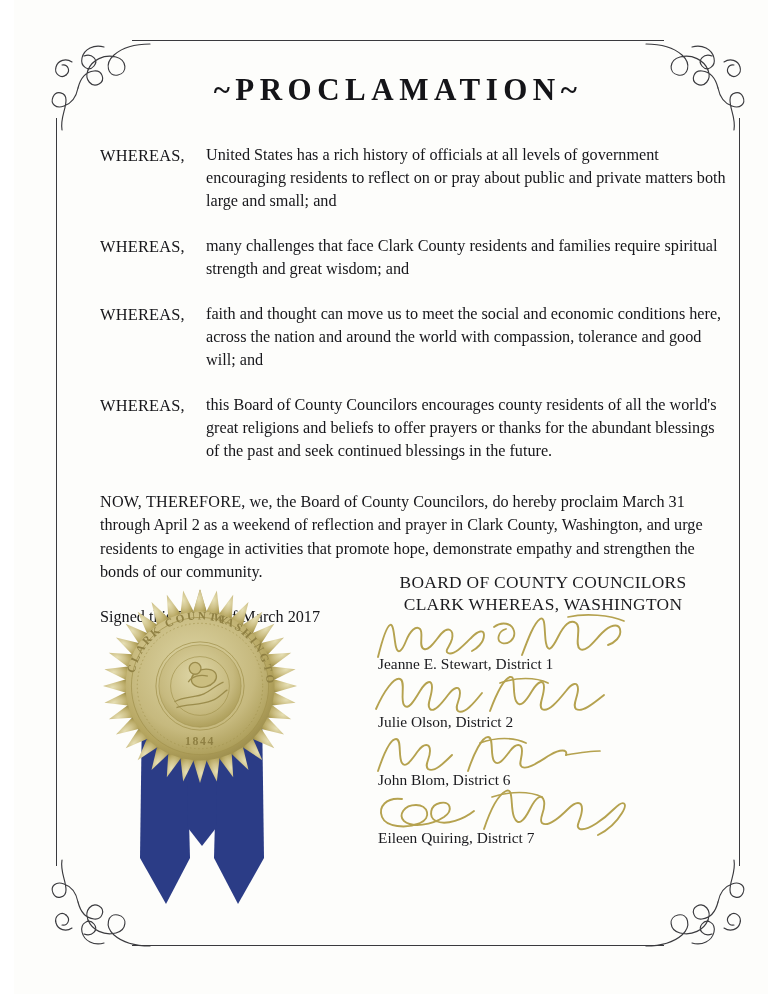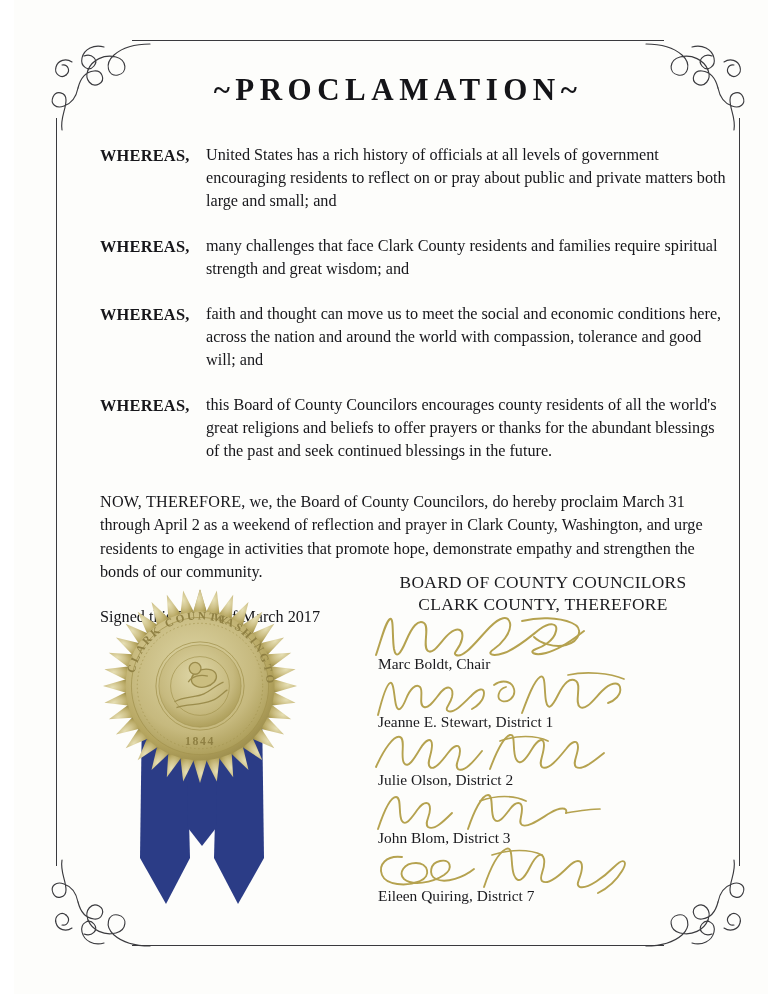--- a/index.html
+++ b/index.html
@@ -65,21 +65,21 @@
     padding-left: 106px;
     margin-bottom: 22px;
     font-size: 16.2px;
     line-height: 1.42;
     text-align: left;
   }
   .clause .lead {
     position: absolute;
     left: 0;
     top: 0;
-    font-weight: 700;
+    font-weight: 400;
     font-size: 16.4px;
     letter-spacing: 0.2px;
   }
   .final {
     margin-top: 28px;
     font-size: 16.2px;
     line-height: 1.45;
   }
   .final .lead {
     font-weight: 400;
@@ -426,31 +426,22 @@
         </g>
         <g fill="#8f8043" font-family="'Liberation Serif', serif" font-size="12" letter-spacing="1.6" font-weight="700">
           <text x="100" y="160" text-anchor="middle" id="sealYearText">1844</text>
         </g>
       </svg>
     </div>
   </div>
 
   <div class="sig-block">
     <div class="sig-heading">BOARD OF COUNTY COUNCILORS</div>
-    <div class="sig-heading">CLARK COUNTY, THEREFORE</div>
-
-    <div class="sig-entry">
-      <div class="sig-mark">
-        <svg viewBox="0 0 270 52">
-          <path d="M4 44 C10 26 14 10 18 8 C22 6 20 26 22 38 C24 48 28 44 34 30 C40 16 46 8 52 12 C58 16 50 36 56 40 C62 44 70 28 78 22 C86 16 92 18 90 28 C88 38 80 42 84 44 C92 48 106 28 118 16 C128 6 136 4 138 12 C140 22 128 34 122 38 C114 43 120 46 132 42 C146 37 160 24 168 18 C178 11 186 12 184 20 C182 30 170 36 164 38 C156 41 162 45 174 42 C190 38 204 26 212 20" stroke-width="2"></path>
-          <path d="M150 10 C166 6 186 6 200 12 C212 17 208 30 194 34 C182 37 168 32 162 26" stroke-width="1.9"></path>
-        </svg>
-      </div>
-      <div class="sig-name">Marc Boldt, Chair</div>
-    </div>
+    <div class="sig-heading">CLARK WHEREAS, WASHINGTON</div>
+
 
     <div class="sig-entry">
       <div class="sig-mark">
         <svg viewBox="0 0 270 52">
           <path d="M6 46 C10 30 14 16 18 14 C22 12 22 28 24 36 C26 44 30 40 34 30 C38 20 44 14 48 18 C52 22 46 36 52 38 C58 40 64 28 70 22 C76 16 82 18 80 28 C78 36 72 40 76 42 C82 45 92 34 100 26 C106 20 112 18 112 24 C112 32 104 38 100 40" stroke-width="1.9"></path>
           <path d="M122 16 C130 10 140 12 142 20 C144 28 136 34 130 32 C124 30 126 20 134 18" stroke-width="1.8"></path>
           <path d="M150 44 C156 28 162 12 168 8 C174 4 172 22 174 32 C176 42 180 38 186 26 C192 14 198 8 204 12 C210 16 202 34 208 38 C214 42 222 30 230 22 C238 14 246 12 248 18 C250 26 242 32 236 34" stroke-width="1.9"></path>
           <path d="M196 6 C214 2 238 4 252 10" stroke-width="1.7"></path>
         </svg>
       </div>
@@ -470,21 +461,21 @@
 
     <div class="sig-entry">
       <div class="sig-mark">
         <svg viewBox="0 0 270 52">
           <path d="M6 44 C12 26 18 12 24 12 C30 12 26 30 30 36 C34 42 40 32 46 24 C52 16 58 16 58 24 C58 32 52 38 56 42 C62 46 72 36 80 28" stroke-width="1.9"></path>
           <path d="M96 44 C102 26 110 10 116 10 C122 10 118 28 122 34 C126 40 132 32 138 24 C144 16 150 16 150 24 C150 32 146 38 150 40 C156 43 168 34 178 28 C188 22 196 22 194 28" stroke-width="1.9"></path>
           <path d="M108 16 C124 10 142 10 154 16" stroke-width="1.7"></path>
           <path d="M194 28 C206 26 218 24 228 24" stroke-width="1.7"></path>
         </svg>
       </div>
-      <div class="sig-name">John Blom, District 3</div>
+      <div class="sig-name">John Blom, District 6</div>
     </div>
 
     <div class="sig-entry">
       <div class="sig-mark">
         <svg viewBox="0 0 270 52">
           <path d="M30 14 C14 12 6 22 10 32 C14 42 34 44 48 38 C60 33 56 20 44 20 C32 20 26 30 32 36 C40 43 60 40 72 32 C82 25 78 16 68 18 C58 20 56 32 64 36 C74 41 92 34 102 26" stroke-width="1.9"></path>
           <path d="M112 44 C118 26 126 10 134 6 C142 2 138 22 142 32 C146 42 152 36 158 24 C164 12 170 8 172 16 C174 26 166 34 170 38 C176 43 188 32 196 24 C204 16 210 16 210 24 C210 34 202 42 208 44 C216 46 232 34 242 24 C252 14 256 18 250 28 C244 38 234 46 226 50" stroke-width="1.9"></path>
           <path d="M120 12 C138 6 158 6 170 12" stroke-width="1.7"></path>
         </svg>
       </div>

